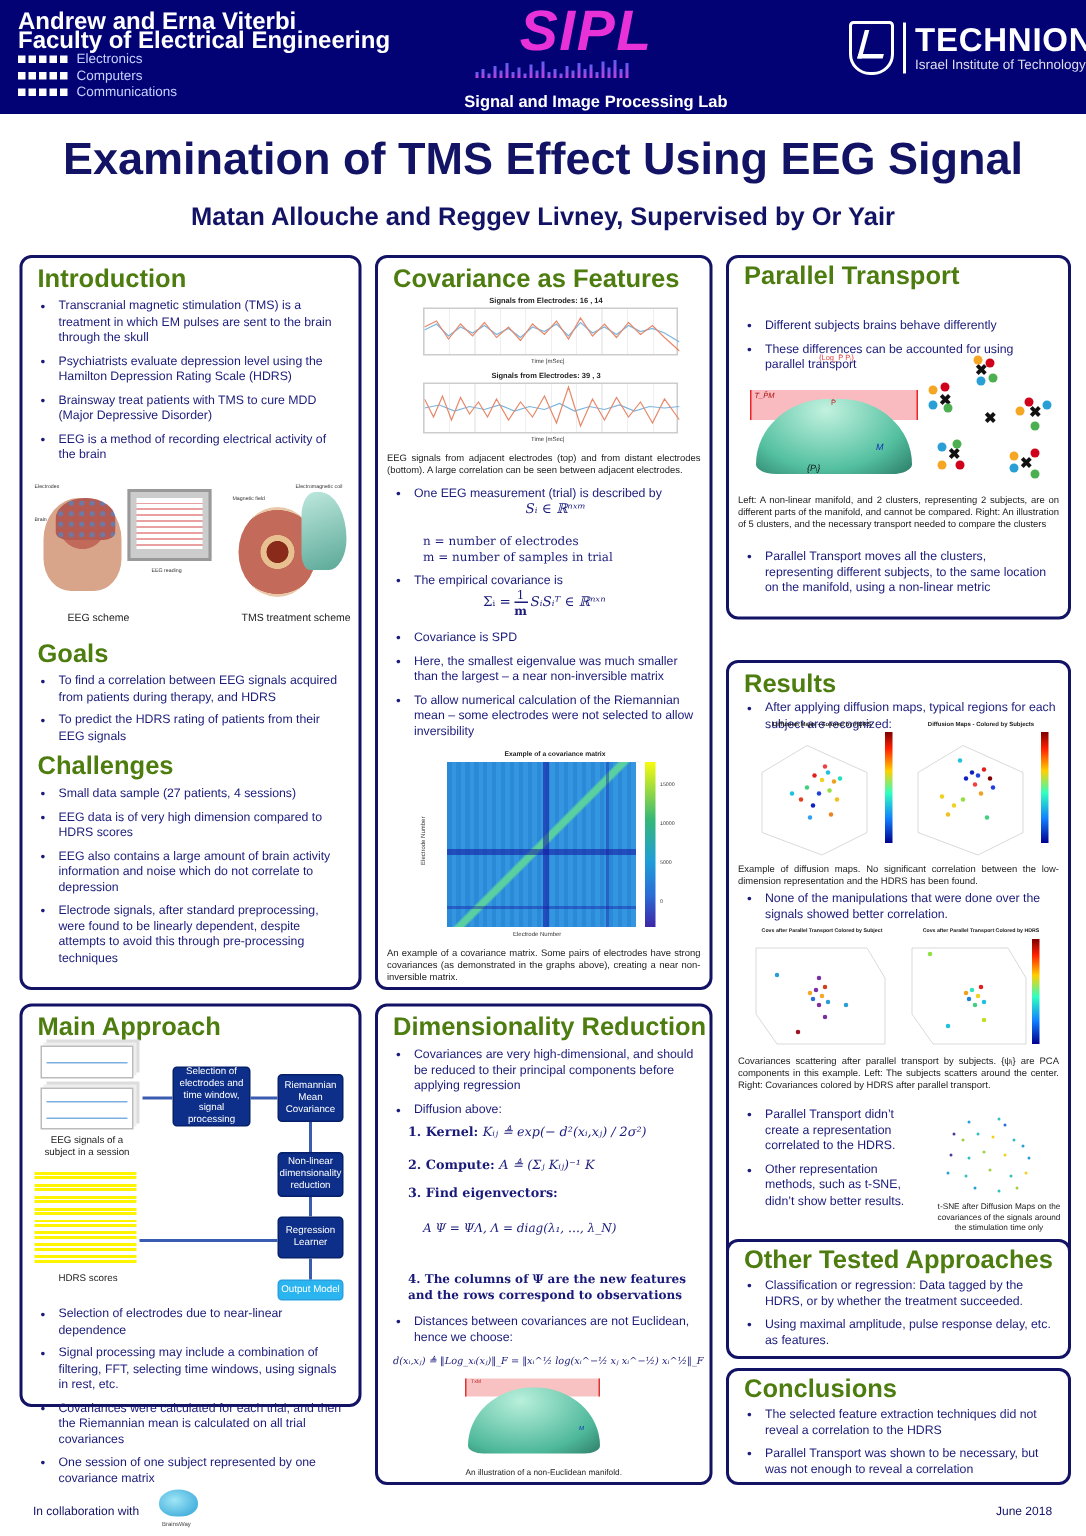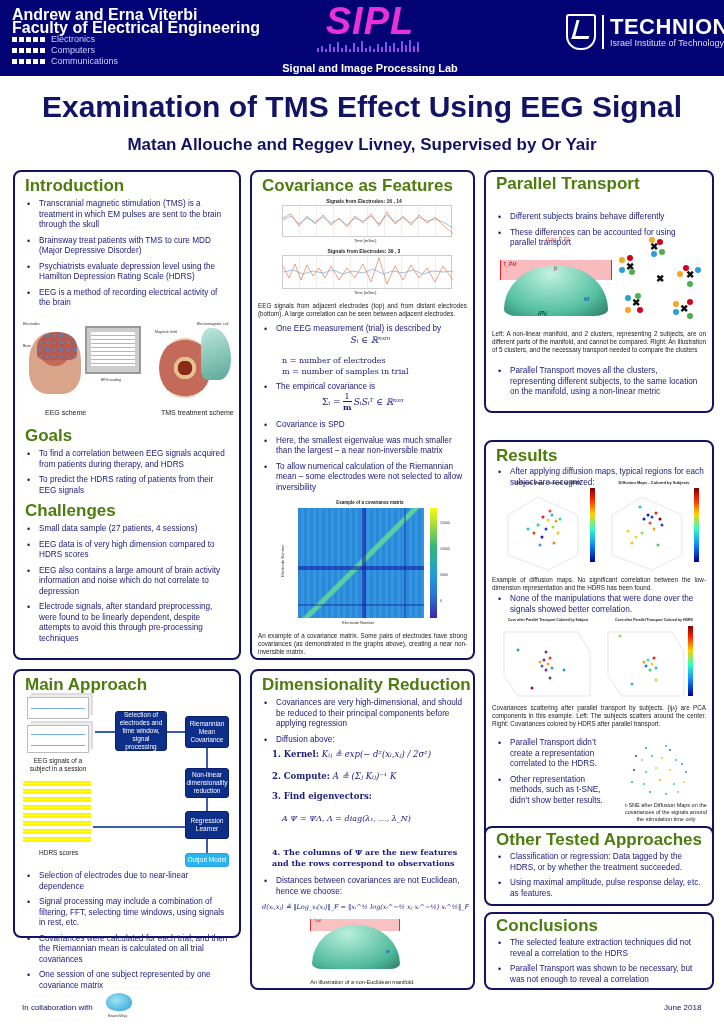--- a/index.html
+++ b/index.html
@@ -3,21 +3,21 @@
 <meta charset="utf-8">
 <style>
 *{box-sizing:border-box;margin:0;padding:0}
 body{width:724px;height:1024px;background:#fff;font-family:"Liberation Sans",sans-serif;color:#1a1a6e;position:relative;overflow:hidden}
 .header{position:absolute;left:0;top:0;width:724px;height:76px;background:#020275}
 .hdr-left{position:absolute;left:12px;top:8px;color:#fff}
 .hdr-left .l1,.hdr-left .l2{font-size:16px;font-weight:bold;line-height:13px}
 .hdr-left .dept{font-size:9px;line-height:11px;color:#c8d0ff;display:flex;align-items:center}
 .sq{display:inline-block;width:5px;height:5px;background:#fff;margin-right:2px}
 .sq-group{margin-right:4px;display:inline-flex}
-.sipl{position:absolute;left:305px;top:2px;width:130px;text-align:center}
+.sipl{position:absolute;left:305px;top:2px;width:130px;text-align:right}
 .sipl .logo{font-size:38px;font-weight:bold;font-style:italic;color:#e832d8;letter-spacing:1px;line-height:38px}
 .wave2{height:16px;width:110px;margin:0 auto;position:relative}
 .wave2 span{position:absolute;bottom:4px;width:2px;background:linear-gradient(#5b5ef0,#c040e0)}
 .sipl .sub{position:absolute;left:-50px;width:230px;top:60px;font-size:11px;color:#fff;font-weight:bold}
 .technion{position:absolute;left:566px;top:14px;display:flex;align-items:center;color:#fff}
 .technion .emblem{width:30px;height:36px;border:2px solid #fff;border-radius:3px 3px 14px 14px;margin-right:6px;position:relative}
 .technion .emblem:after{content:"";position:absolute;left:6px;top:4px;width:14px;height:16px;border-left:3px solid #fff;border-bottom:3px solid #fff;transform:skewX(-15deg)}
 .technion .bar{width:2px;height:34px;background:#fff;margin-right:6px}
 .technion .name{font-size:22px;font-weight:bold;letter-spacing:.5px;line-height:22px}
 .technion .tag{font-size:9px;color:#dde}
@@ -119,22 +119,22 @@
   </div>
 </div>
 
 <div class="title">Examination of TMS Effect Using EEG Signal</div>
 <div class="authors">Matan Allouche and Reggev Livney, Supervised by Or Yair</div>
 
 <div class="panel" style="left:13px;top:170px;width:228px;height:490px">
   <h2>Introduction</h2>
   <ul class="bul">
     <li>Transcranial magnetic stimulation (TMS) is a treatment in which EM pulses are sent to the brain through the skull</li>
+    <li>Psychiatrists evaluate depression level using the Hamilton Depression Rating Scale (HDRS)</li>
     <li>Brainsway treat patients with TMS to cure MDD (Major Depressive Disorder)</li>
-    <li>Psychiatrists evaluate depression level using the Hamilton Depression Rating Scale (HDRS)</li>
     <li>EEG is a method of recording electrical activity of the brain</li>
   </ul>
 
   <div style="position:absolute;left:8px;top:150px;width:120px;height:80px">
     <div style="position:absolute;left:6px;top:10px;width:52px;height:62px;border-radius:45% 45% 35% 35%;background:radial-gradient(circle at 50% 30%,#c26a5a 0 30%,#d8a48a 31% 100%)"></div>
     <div style="position:absolute;left:14px;top:10px;width:40px;height:28px;border-radius:50% 50% 20% 20%;background:radial-gradient(circle,#6b7aa8 1.5px,transparent 2px) 0 0/7px 7px,#b35a52"></div>
     <div style="position:absolute;left:62px;top:4px;width:56px;height:48px;background:#ccc;border:2px solid #999">
       <div style="margin:4px;height:34px;background:repeating-linear-gradient(#fff 0 3px,#e8a0a0 3px 4px)"></div>
     </div>
     <div style="position:absolute;left:78px;top:56px;font-size:3.5px;color:#333">EEG reading</div>

